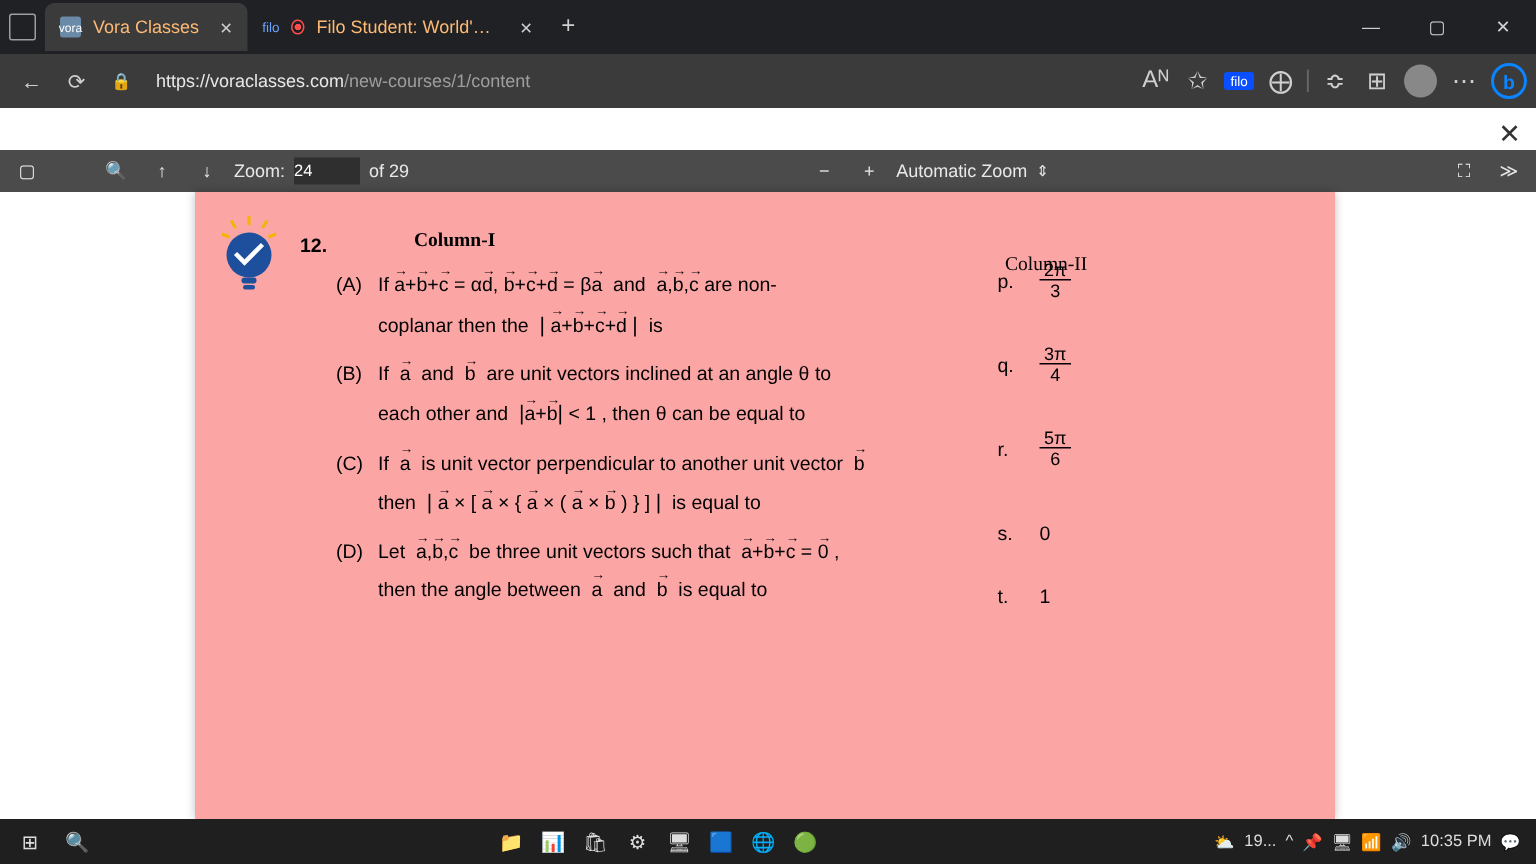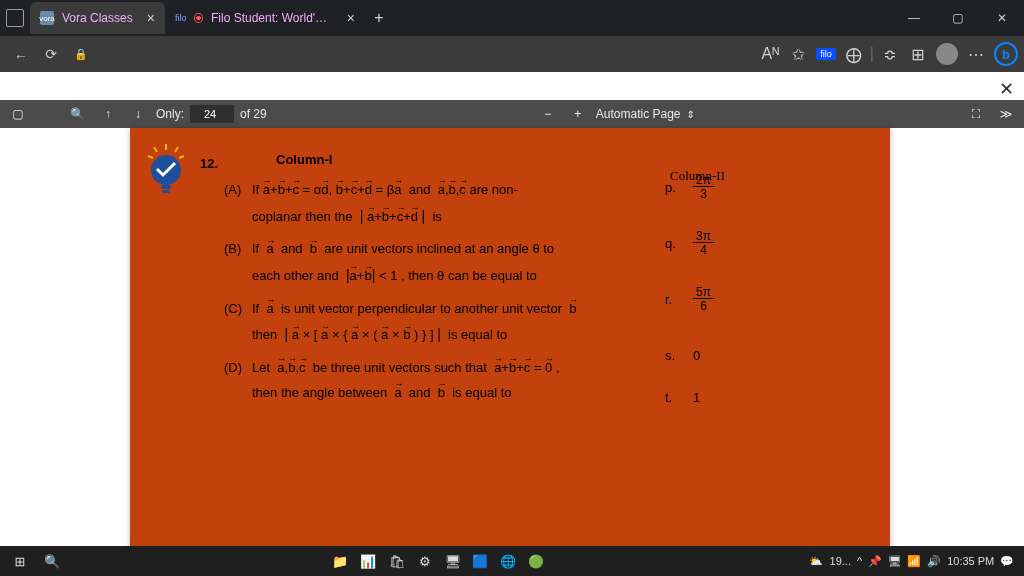--- a/index.html
+++ b/index.html
@@ -3,44 +3,44 @@
 <meta charset="utf-8">
 <style>
 *{box-sizing:border-box;margin:0;padding:0;font-family:"Segoe UI",Arial,sans-serif}
 body{background:#000;width:1024px;height:576px;overflow:hidden;position:relative}
 .titlebar{height:36px;background:#202124;display:flex;align-items:center;color:#cfcfcf}
 .tabstrip{display:flex;height:44px;align-items:center}
 .tab-rect{width:18px;height:18px;border:1px solid #9e9e9e;border-radius:2px;margin-left:6px;margin-right:6px}
 .tab{display:flex;align-items:center;height:32px;padding:0 10px;border-right:0;font-size:12px;max-width:200px;gap:8px;position:relative}
 .tab.active{background:#3b3b3b;border-radius:6px 6px 0 0}
 .tab .favicon{width:14px;height:14px;display:flex;align-items:center;justify-content:center;font-size:8px;color:#fff;border-radius:2px}
-.tab .title{white-space:nowrap;overflow:hidden;text-overflow:ellipsis;color:#f0abfc}
+.tab .title{white-space:nowrap;overflow:hidden;text-overflow:ellipsis;color:#fdba74}
 .tab .closex{font-size:14px;color:#cfcfcf;margin-left:6px}
 .newtab{width:28px;text-align:center;font-size:16px;color:#cfcfcf}
 .wincontrols{margin-left:auto;display:flex}
 .winbtn{width:44px;height:36px;display:flex;align-items:center;justify-content:center;color:#cfcfcf;font-size:12px}
 .addrbar{height:36px;background:#3b3b3b;display:flex;align-items:center;padding:0 6px;color:#cfcfcf}
 .navbtn{width:30px;height:30px;display:flex;align-items:center;justify-content:center;font-size:14px;color:#cfcfcf}
 .url{flex:0 0 auto;font-size:12px;color:#9e9e9e;margin-left:8px}
 .url .host{color:#e8e8e8}
 .addr-spacer{flex:1}
 .addr-icon{width:28px;height:28px;display:flex;align-items:center;justify-content:center;font-size:16px;color:#cfcfcf}
 .profile{width:22px;height:22px;background:#888;border-radius:50%;margin:0 4px}
 .bing{width:24px;height:24px;border:2px solid #0a84ff;border-radius:50%;display:flex;align-items:center;justify-content:center;color:#0a84ff;font-size:13px;font-weight:bold;margin-left:4px}
 .content{position:absolute;top:72px;left:0;right:0;bottom:30px;background:#fff}
 .bigclose{position:absolute;top:6px;right:10px;font-size:18px;color:#333}
 .pdfbar{position:absolute;top:28px;left:0;right:0;height:28px;background:#4b4b4b;display:flex;align-items:center;color:#e8e8e8;font-size:12px;padding:0 6px;gap:6px}
 .pdfbtn{width:24px;height:24px;display:flex;align-items:center;justify-content:center;color:#e8e8e8}
-.pageinput{width:44px;height:18px;background:#2f2f2f;border:none;color:#fff;text-align:center;font-size:11px;padding-right:4px}
+.pageinput{width:44px;height:18px;background:#2f2f2f;border:none;color:#fff;text-align:left;font-size:11px;padding-right:4px}
 .pdfspacer{flex:1}
-.page{position:absolute;top:56px;left:130px;width:760px;bottom:0;background:#c2410c;box-shadow:0 0 6px rgba(0,0,0,.25)}
+.page{position:absolute;top:56px;left:130px;width:760px;bottom:0;background:#fca5a5;box-shadow:0 0 6px rgba(0,0,0,.25)}
 .bulb{position:absolute;left:14px;top:16px;width:44px;height:56px}
 .bulb svg{width:44px;height:56px}
 .qnum{position:absolute;left:70px;top:28px;font-size:13px;font-weight:bold;color:#000}
-.col1h{position:absolute;left:146px;top:24px;font-size:13px;font-weight:bold;font-family:Liberation Sans, sans-serif}
+.col1h{position:absolute;left:146px;top:24px;font-size:13px;font-weight:bold;font-family:Liberation Serif, serif}
 .col2h{position:absolute;left:540px;top:40px;font-size:13px;font-weight:normal;font-family:"Times New Roman",serif}
 .col1{position:absolute;left:94px;top:50px;width:420px;font-family:"Times New Roman",serif;color:#000}
 .row{display:flex;font-size:13px;line-height:1.9;margin-bottom:8px}
 .lbl{width:28px;flex-shrink:0}
 .txt{flex:1}
 .col2{position:absolute;left:535px;top:46px;width:120px;font-family:"Times New Roman",serif;color:#000}
 .r2{display:flex;align-items:center;font-size:13px;margin-bottom:30px;height:26px}
 .r2.short{margin-bottom:16px}
 .r2 .k{width:28px}
 .frac{display:inline-flex;flex-direction:column;align-items:center;font-size:12px;line-height:1}
@@ -79,20 +79,23 @@
     <div class="winbtn">—</div>
     <div class="winbtn">▢</div>
     <div class="winbtn">✕</div>
   </div>
 </div>
 
 <div class="addrbar">
   <div class="navbtn">←</div>
   <div class="navbtn">⟳</div>
   <div class="navbtn" style="font-size:11px">🔒</div>
+  <div class="url">
+    <span class="host">https://voraclasses.com</span><span>/new-courses/1/content</span>
+  </div>
   <div class="addr-spacer"></div>
   <div class="addr-icon">Aᴺ</div>
   <div class="addr-icon">✩</div>
   <span class="filo-badge">filo</span>
   <div class="addr-icon">⨁</div>
   <span style="color:#666;margin:0 2px">|</span>
   <div class="addr-icon">≎</div>
   <div class="addr-icon">⊞</div>
   <div class="profile"></div>
   <div class="addr-icon">⋯</div>
@@ -101,27 +104,27 @@
 
 <div class="content">
   <div class="bigclose">✕</div>
 
   <div class="pdfbar">
     <div class="pdfbtn">▢</div>
     <div style="width:24px"></div>
     <div class="pdfbtn">🔍</div>
     <div class="pdfbtn">↑</div>
     <div class="pdfbtn">↓</div>
-    <span>Only:</span>
+    <span>Zoom:</span>
     <input class="pageinput" value="24" style="">
     <span>of 29</span>
     <div class="pdfspacer"></div>
     <div class="pdfbtn">−</div>
     <div class="pdfbtn">+</div>
-    <span>Automatic Page</span>
+    <span>Automatic Zoom</span>
     <span style="font-size:10px">⇕</span>
     <div class="pdfspacer"></div>
     <div class="pdfbtn">⛶</div>
     <div class="pdfbtn">≫</div>
   </div>
 
   <div class="page">
     <div class="bulb">
       <svg viewBox="0 0 44 56">
           <g stroke="#f5b400" stroke-width="2" fill="none">

